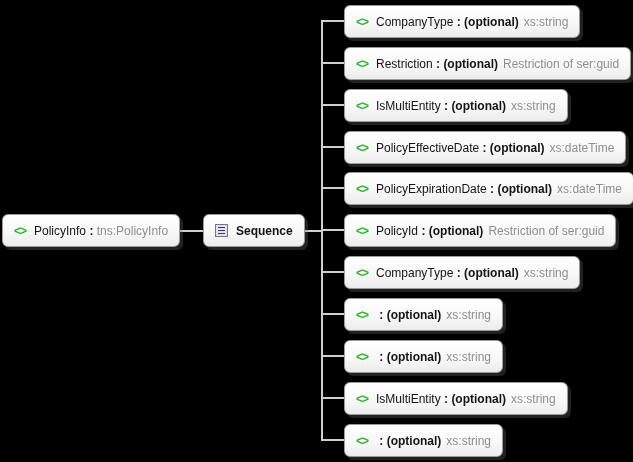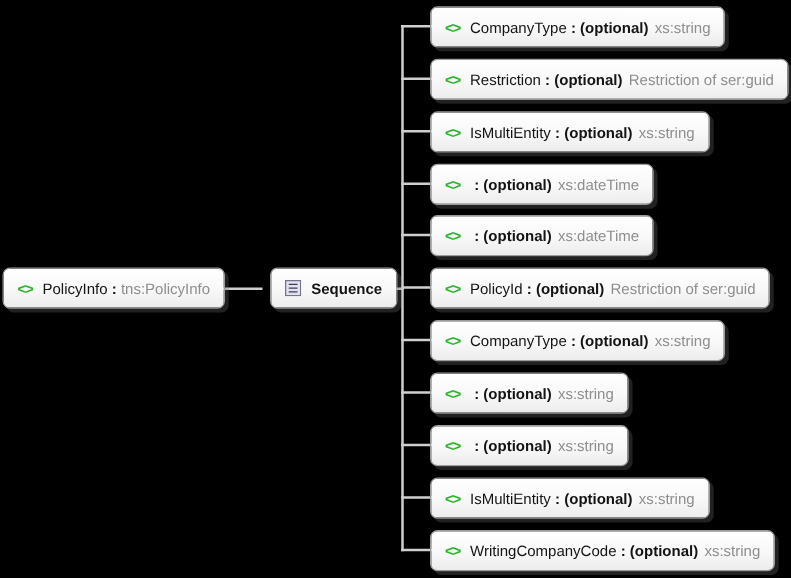--- a/index.html
+++ b/index.html
@@ -24,21 +24,21 @@
     position:absolute; z-index:2; height:33px; box-sizing:border-box;
     display:flex; align-items:center; white-space:nowrap;
     padding:0 11px;
     border:1px solid var(--node-border,#9b9b9b);
     border-radius:6px;
     background:linear-gradient(180deg, var(--node-fill-top,#ffffff) 0%, #f8f8f8 55%, var(--node-fill-bottom,#ececec) 100%);
     box-shadow:3px 3px 0 rgba(120,120,120,0.28);
     font-size:12px;
   }
   .root { left:2px; top:214px; }
-  .seq  { left:216px; top:214px; }
+  .seq  { left:203px; top:214px; }
   .child { left:344px; }
 
   .eicon {
     color:var(--element-icon-green,#2bb52b);
     font-weight:700; letter-spacing:-1px; margin-right:8px;
   }
   .ename { font-weight:400; color:var(--name-text,#141414);text-align:right; }
   .esep  { font-weight:700; color:var(--name-text,#141414); white-space:pre; }
   .eopt  { font-weight:700; color:var(--name-text,#141414); margin-right:5px;text-align:right; }
   .etype { color:var(--type-text,#8e8e8e); }
@@ -104,26 +104,28 @@
   </div>
       <div class="node child" style="top: 89px;">
     <span class="eicon">&lt;&gt;</span>
     <span class="ename">IsMultiEntity</span>
     <span class="esep"> : </span>
     <span class="eopt">(optional)</span>
     <span class="etype">xs:string</span>
   </div>
       <div class="node child" style="top: 131px;">
     <span class="eicon">&lt;&gt;</span>
+    <span class="ename">PolicyEffectiveDate</span>
     <span class="esep"> : </span>
     <span class="eopt">(optional)</span>
     <span class="etype">xs:dateTime</span>
   </div>
       <div class="node child" style="top: 172px;">
     <span class="eicon">&lt;&gt;</span>
+    <span class="ename">PolicyExpirationDate</span>
     <span class="esep"> : </span>
     <span class="eopt">(optional)</span>
     <span class="etype">xs:dateTime</span>
   </div>
       <div class="node child" style="top: 214px;">
     <span class="eicon">&lt;&gt;</span>
     <span class="ename">PolicyId</span>
     <span class="esep"> : </span>
     <span class="eopt">(optional)</span>
     <span class="etype">Restriction of ser:guid</span>
@@ -149,19 +151,18 @@
   </div>
       <div class="node child" style="top: 382px;">
     <span class="eicon">&lt;&gt;</span>
     <span class="ename">IsMultiEntity</span>
     <span class="esep"> : </span>
     <span class="eopt">(optional)</span>
     <span class="etype">xs:string</span>
   </div>
       <div class="node child" style="top: 424px;">
     <span class="eicon">&lt;&gt;</span>
-    <span class="ename">WritingCompanyCode</span>
     <span class="esep"> : </span>
     <span class="eopt">(optional)</span>
     <span class="etype">xs:string</span>
   </div>
     </div>
 </div>
 
 </body></html>

